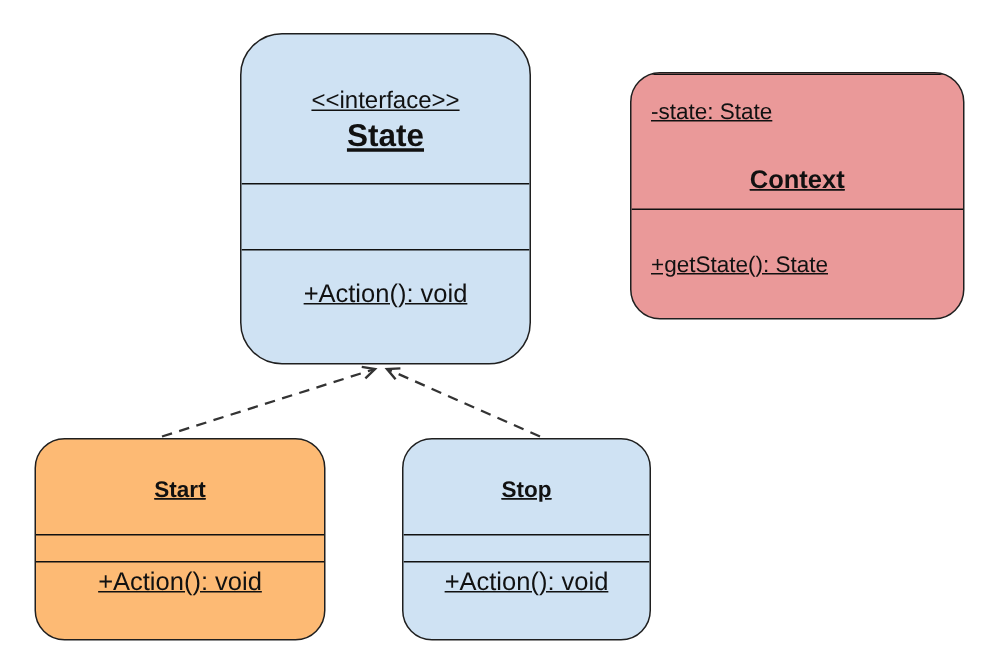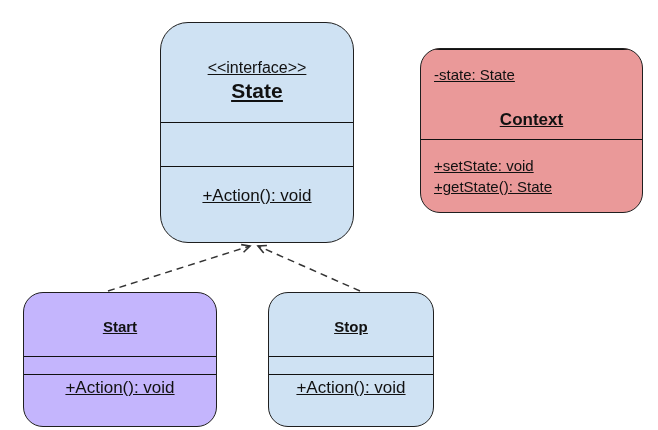--- a/index.html
+++ b/index.html
@@ -89,26 +89,25 @@
   </div>
 
   <div class="uml-box box-context" style="background-color: rgb(234, 153, 153);">
     <div class="sec attrs divided">
       <div>-state: State</div>
     </div>
     <div class="sec hdr">
       <div class="cls-name">Context</div>
     </div>
     <div class="sec methods divided">
-      <div>+setState: void</div>
       <div>+getState(): State</div>
     </div>
   </div>
 
-  <div class="uml-box small-box box-start" style="background-color: #c4b5fd; justify-content: center;">
+  <div class="uml-box small-box box-start" style="background-color: #fdba74; justify-content: center;">
     <div class="sec hdr">
       <div class="cls-name">Start</div>
     </div>
     <div class="sec attrs divided"></div>
     <div class="sec methods divided">
       <div>+Action(): void</div>
     </div>
   </div>
 
   <div class="uml-box small-box box-stop" style="background-color: rgb(207, 226, 243);">

